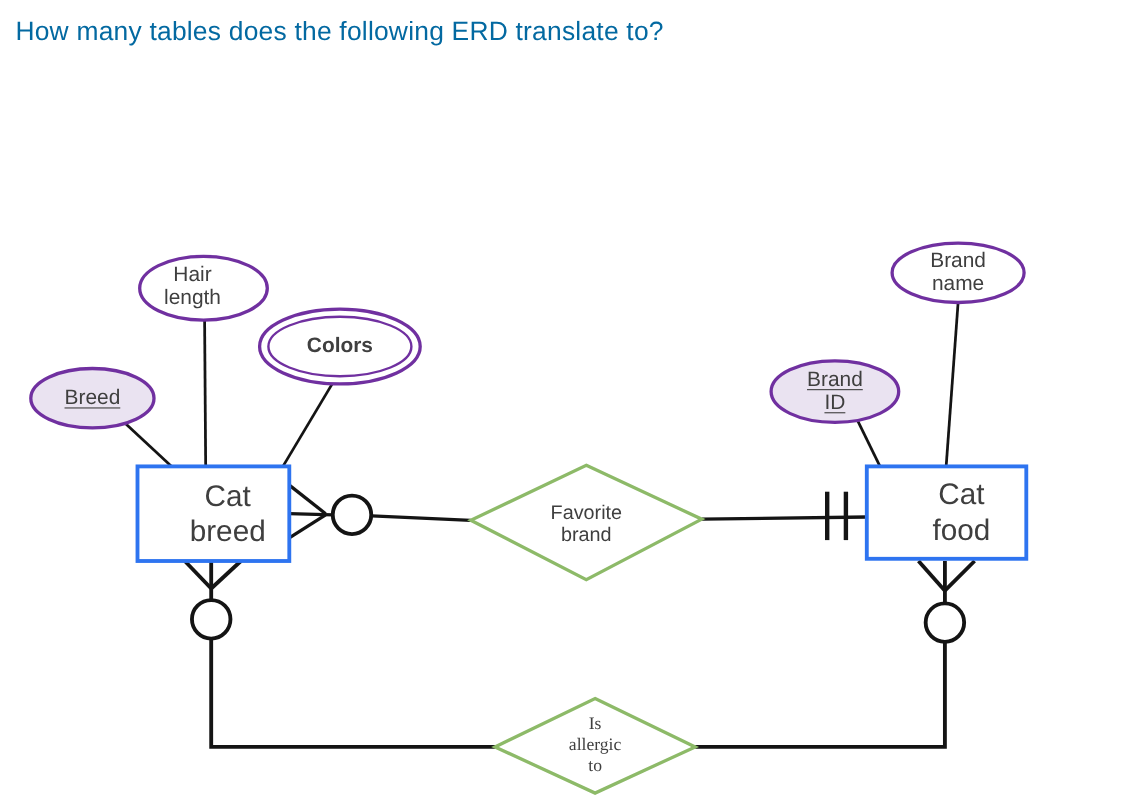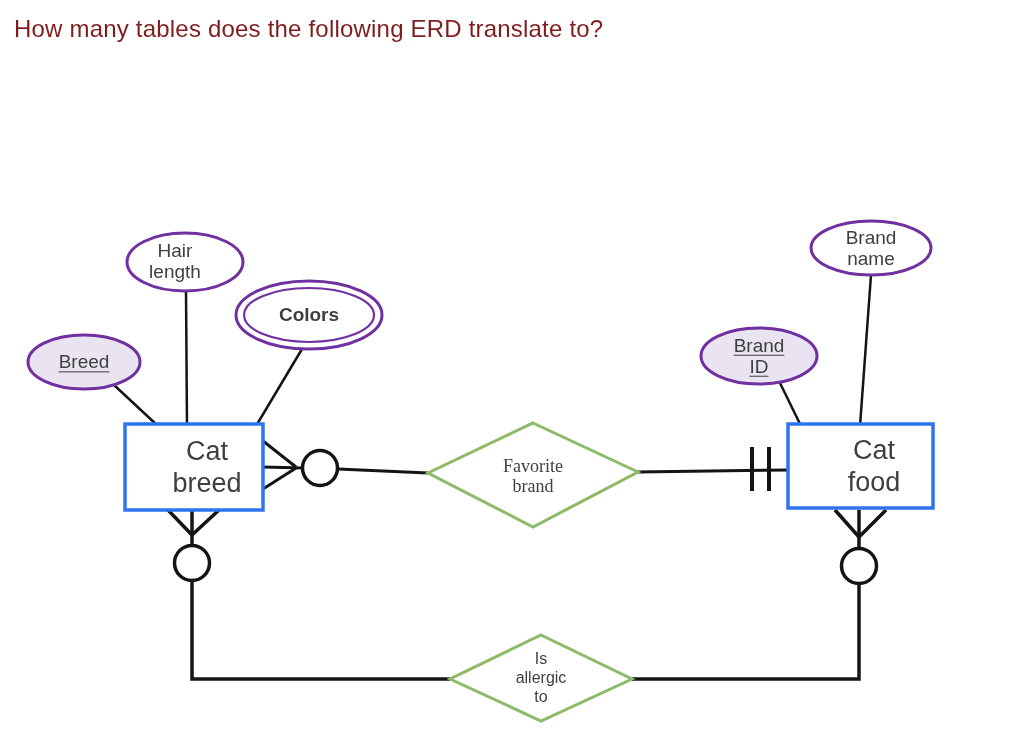--- a/index.html
+++ b/index.html
@@ -14,21 +14,21 @@
     height: 733px;
     background: #ffffff;
     overflow: hidden;
   }
   .question-title {
     position: absolute;
     left: 14px;
     top: 15px;
     font-size: 24px;
     font-weight: 400;
-    color: #7f1d1d;
+    color: #0369a1;
     letter-spacing: 0.2px;
     white-space: nowrap;
   }
   .diagram-svg {
     position: absolute;
     left: 0;
     top: 0;
     width: 1024px;
     height: 733px;
   }
@@ -155,20 +155,20 @@
 
   <div class="lbl attr-lbl" style="left:871px; top:248px;">Brand
 name</div>
 
   <div class="lbl entity-lbl" style="left:194px; top:467px;">Cat
 breed</div>
 
   <div class="lbl entity-lbl" style="left:861px; top:466px;">Cat
 food</div>
 
-  <div class="lbl rel-lbl" style="left:533px; top:476px;font-family:Liberation Serif, serif;">Favorite
+  <div class="lbl rel-lbl" style="left:533px; top:476px;">Favorite
 brand</div>
 
-  <div class="lbl rel-lbl-sm" style="left:541px; top:678px;">Is
+  <div class="lbl rel-lbl-sm" style="left:541px; top:678px;font-family:Liberation Serif, serif;">Is
 allergic
 to</div>
 
 </div>
 
 </body></html>

